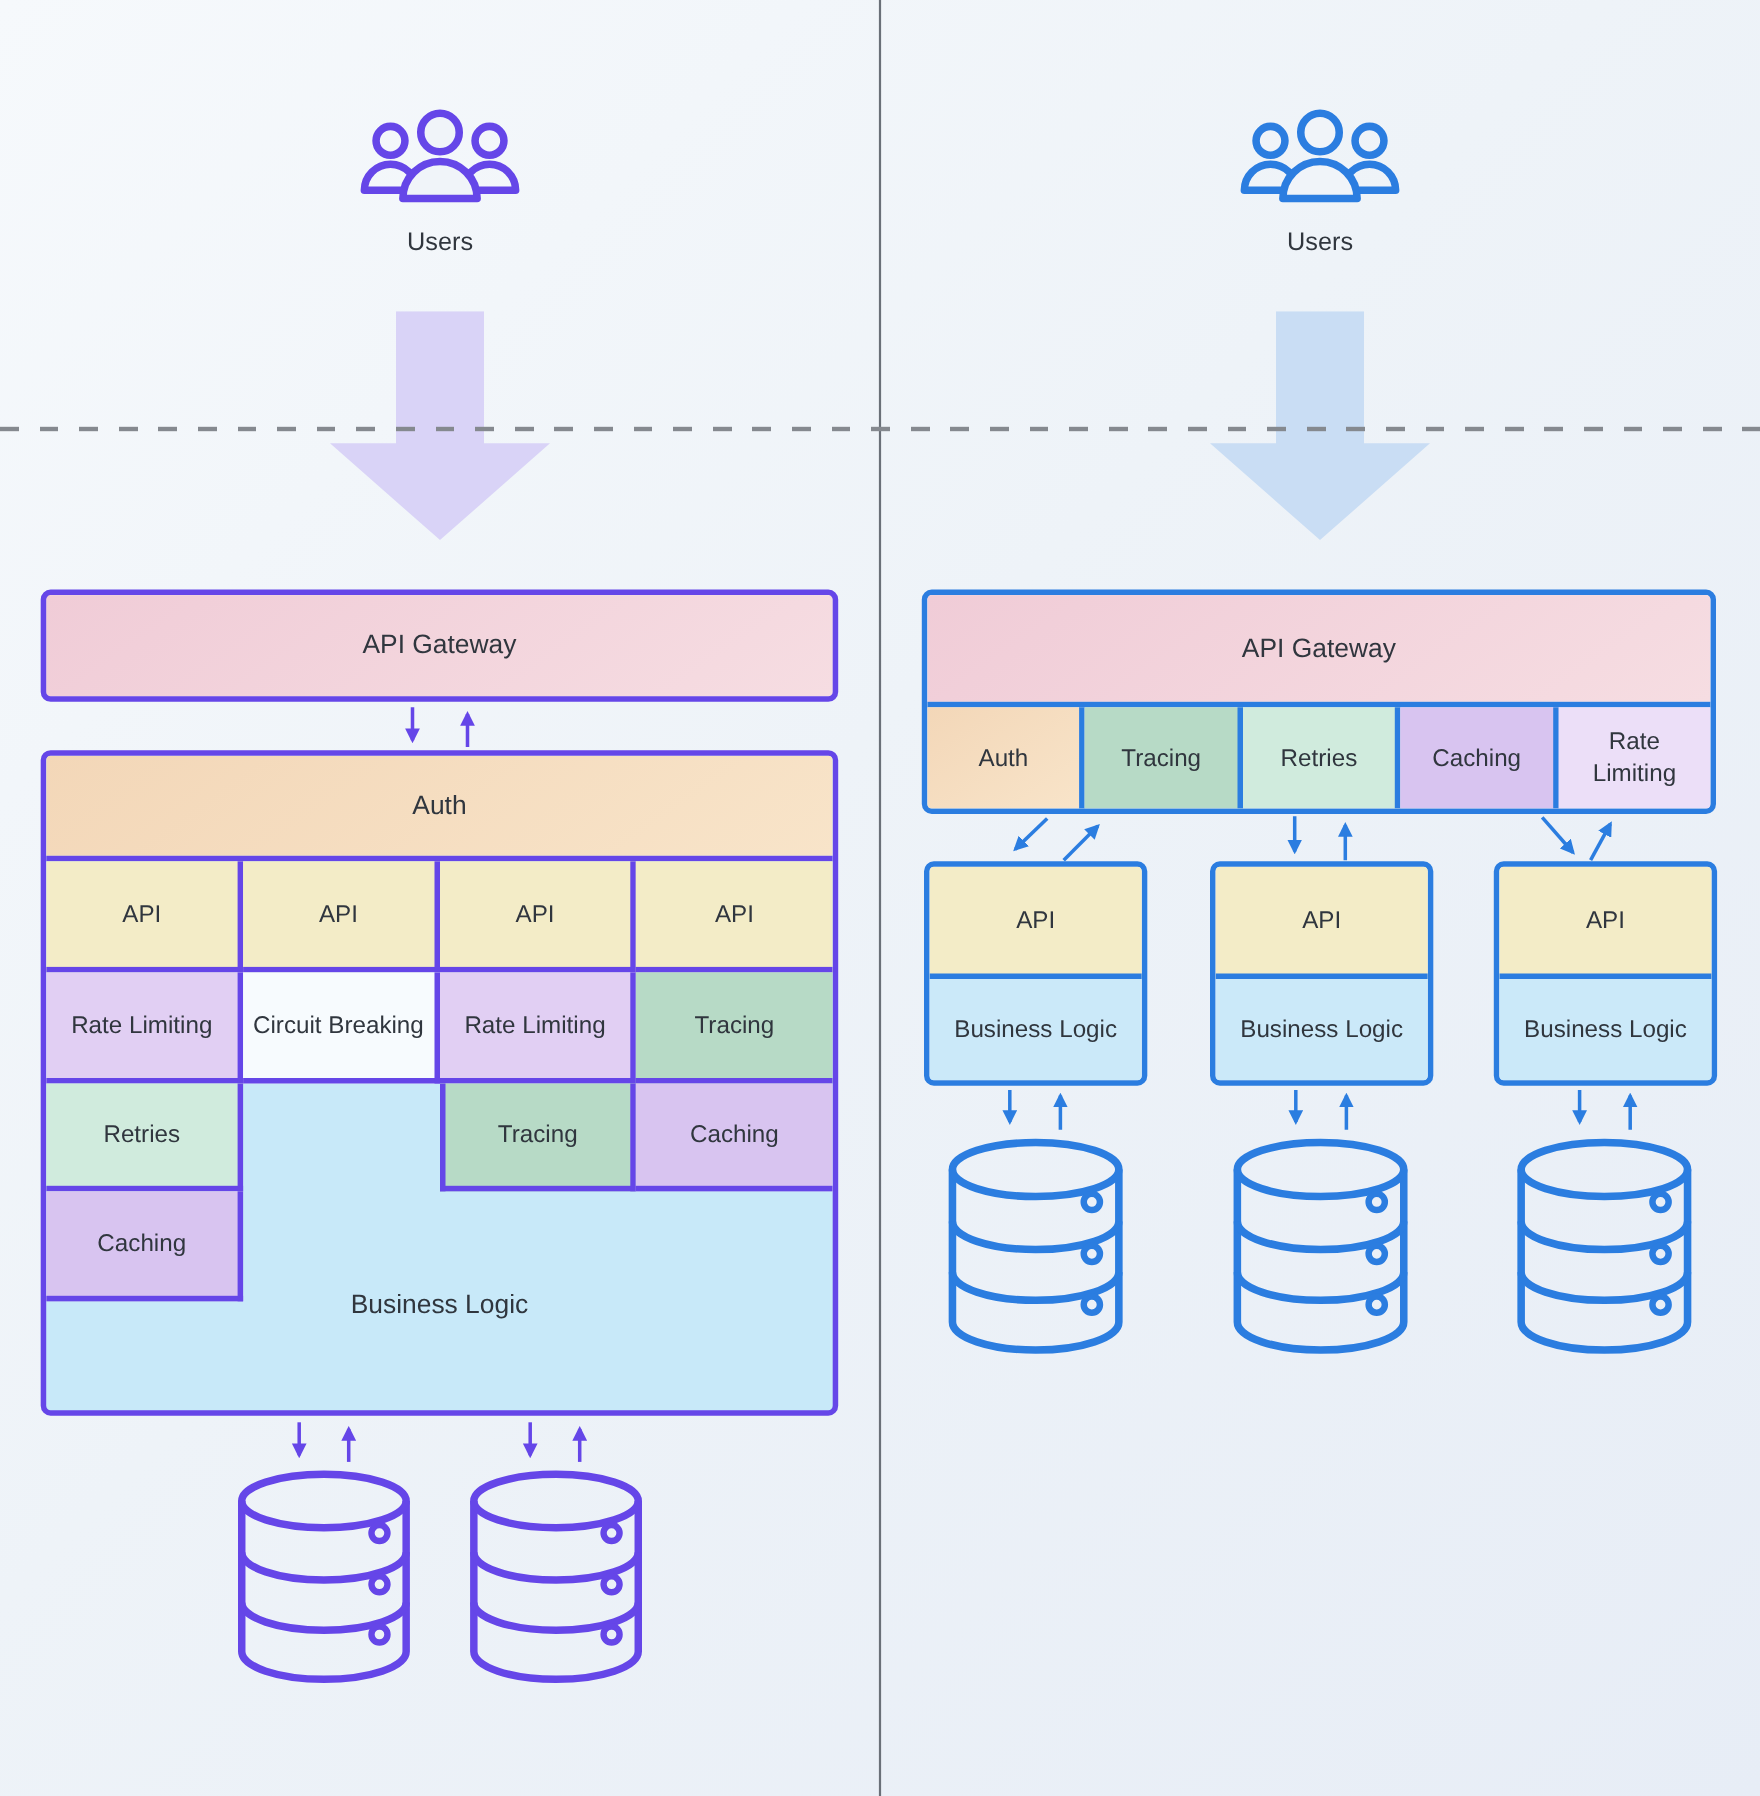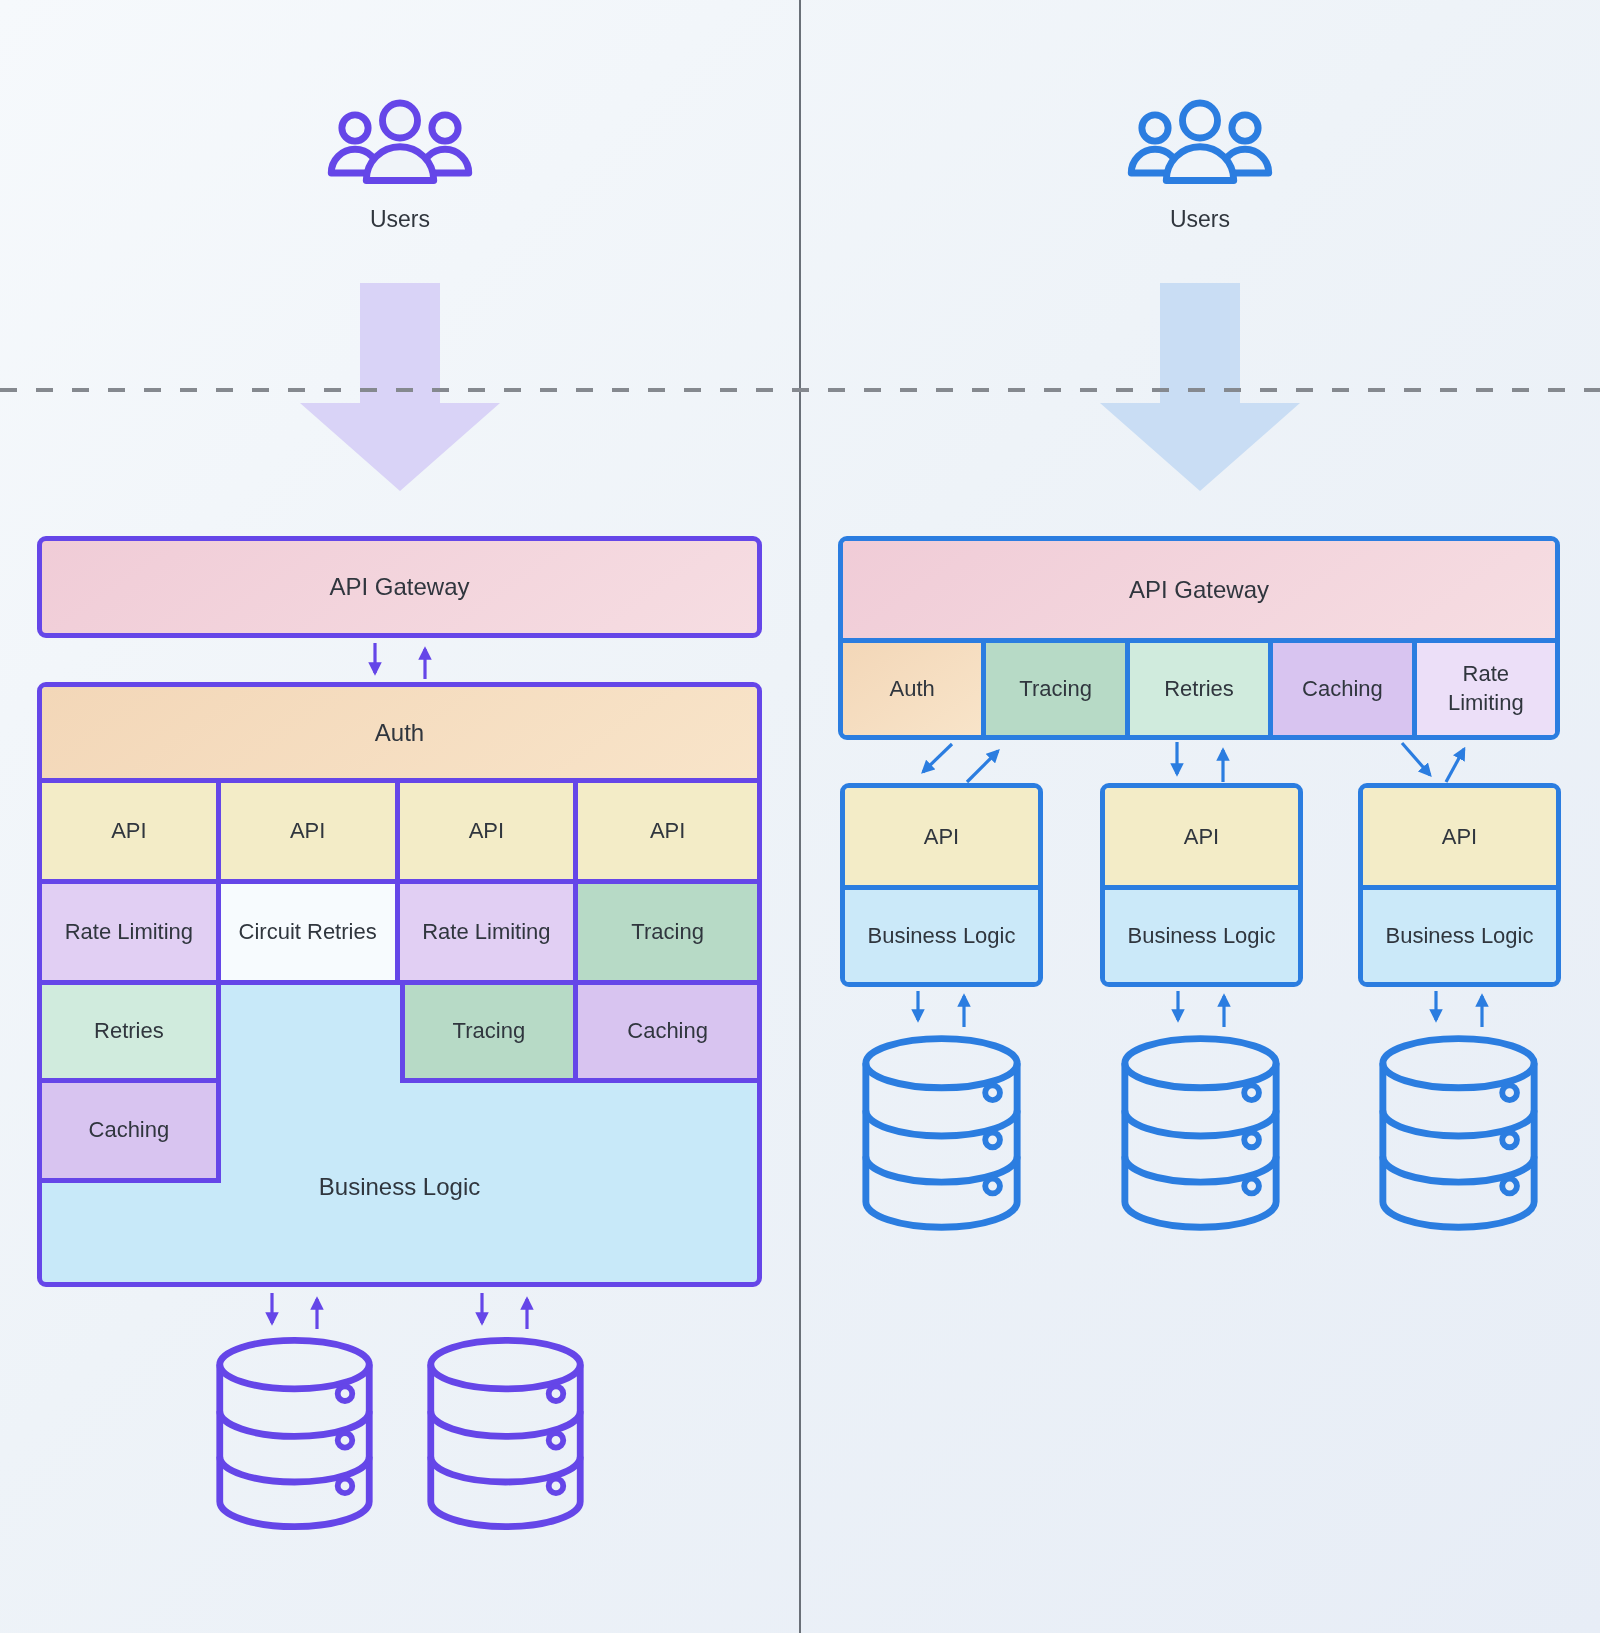--- a/index.html
+++ b/index.html
@@ -122,21 +122,21 @@
 
   <div class="abs monolith">
     <div class="mcell band-auth" style="grid-area:1/1/2/5">Auth</div>
 
     <div class="mcell c-api br" style="grid-area:2/1">API</div>
     <div class="mcell c-api br" style="grid-area:2/2">API</div>
     <div class="mcell c-api br" style="grid-area:2/3">API</div>
     <div class="mcell c-api" style="grid-area:2/4">API</div>
 
     <div class="mcell c-rate br" style="grid-area:3/1">Rate Limiting</div>
-    <div class="mcell c-circuit br" style="grid-area:3/2">Circuit Retries</div>
+    <div class="mcell c-circuit br" style="grid-area:3/2">Circuit Breaking</div>
     <div class="mcell c-rate br" style="grid-area:3/3">Rate Limiting</div>
     <div class="mcell c-trace" style="grid-area:3/4">Tracing</div>
 
     <div class="mcell c-retry br" style="grid-area:4/1">Retries</div>
     <div class="mcell c-trace br blft" style="grid-area:4/3">Tracing</div>
     <div class="mcell c-cache" style="grid-area:4/4">Caching</div>
 
     <div class="mcell c-cache br" style="grid-area:5/1">Caching</div>
 
     <div class="bl-label">Business Logic</div>

